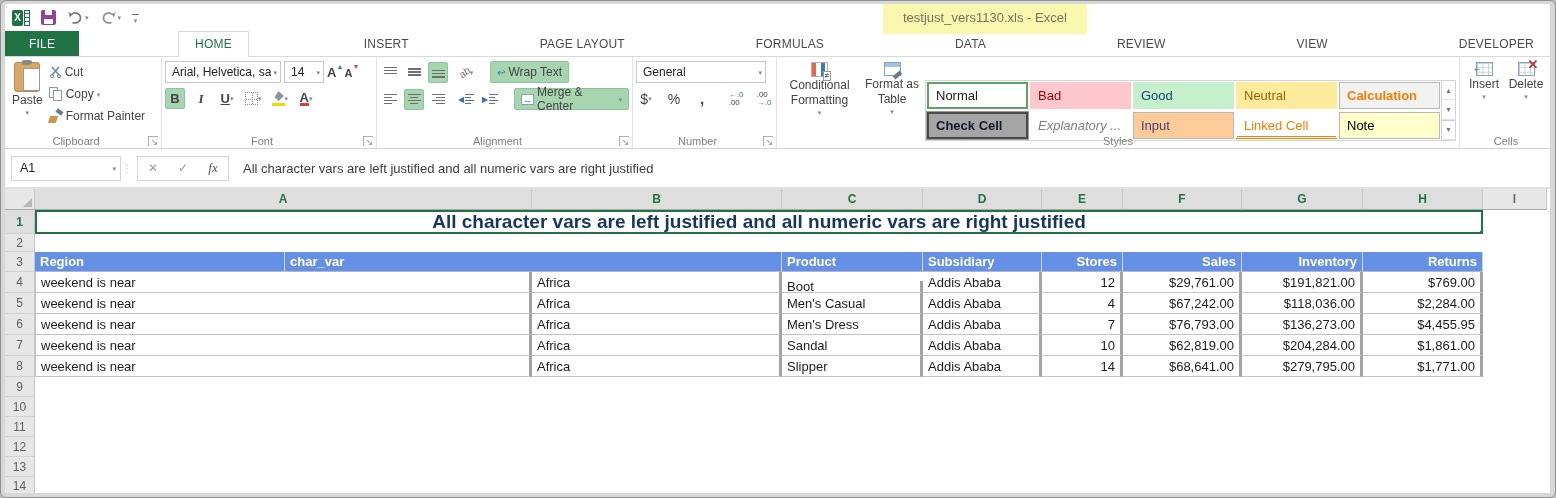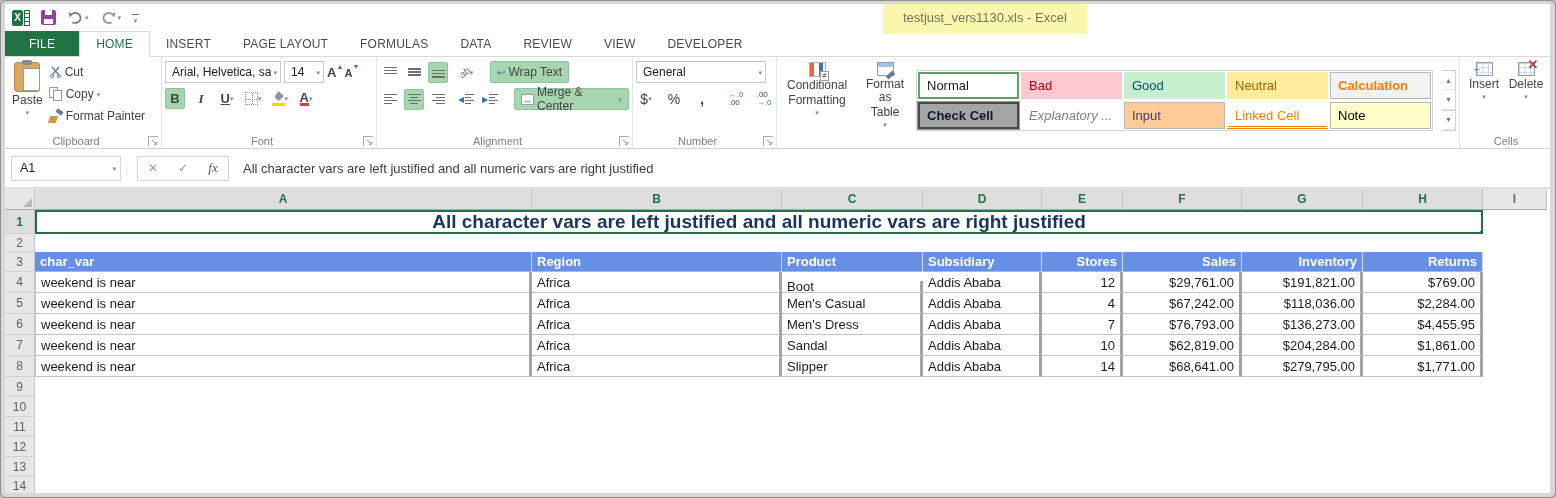--- a/index.html
+++ b/index.html
@@ -29,21 +29,21 @@
   .floppy::before { content:""; position:absolute; top:0; left:4px; width:7px; height:5px; background:#fff; }
   .floppy::after { content:""; position:absolute; bottom:1px; left:3px; width:9px; height:5px; background:#fff; }
   .qbtn { display:flex; align-items:center; gap:1px; color:#777; }
   .tiny-arrow { font-size:7px; color:#8A8A8A; line-height:1; }
   .qat-custom { display:flex; flex-direction:column; align-items:center; line-height:4px; padding-top:3px; }
   .qat-custom .bar { width:7px; border-top:1px solid #6E6E6E; margin-bottom:2px; }
   .title-badge { position:absolute; left:878px; top:-3px; height:33px; background:#FAF7AE;
      display:flex; align-items:center; padding:0 20px; font-size:13px; color:#77725C; }
 
   
-  .tabs { height:26px; display:flex; align-items:stretch; border-bottom:1px solid #D9D9D9; }
+  .tabs { height:26px; display:flex; align-items:stretch; border-bottom:1px solid #D9D9D9;justify-content:space-between; }
   .tab { padding:0 16px; font-size:12px; color:#4A4A4A; display:flex; align-items:center; letter-spacing:.2px; }
   .tab.file { background:#217346; color:#fff; padding:0 24px; }
   .tab.active { color:#217346; background:#fff; border:1px solid #D9D9D9; border-bottom:1px solid #fff; margin-bottom:-1px; }
 
   
   .ribbon { height:92px; display:flex; border-bottom:1px solid #D1D1D1; background:#fff; font-size:12px; color:#444; }
   .grp { position:relative; flex:none; border-right:1px solid #E4E4E4; padding:2px 3px 15px 3px; }
   .grp-label { position:absolute; bottom:1px; left:0; right:14px; text-align:center; font-size:11px; color:#808080; }
   .dlgl { position:absolute; right:3px; bottom:2px; font-size:9px; color:#8A8A8A; width:10px; height:10px;
      border-left:1px solid #B0B0B0; border-top:1px solid #B0B0B0; display:flex; align-items:flex-end; justify-content:flex-end; line-height:8px; }
@@ -413,39 +413,40 @@
         <span>Conditional</span>
         <span>Formatting</span>
         <span class="tiny-arrow">▾</span>
       </div>
       <div class="bigbtn" style="width:70px;">
         <span class="fat-ic2"></span>
         <span>Format as</span>
         <span>Table</span>
         <span class="tiny-arrow">▾</span>
       </div>
-      <div style="display:flex;margin-top:11px;gap:9px;">
+      <div style="display:flex;margin-top:21px;">
         <div class="gallery">
               <div class="chip sel" style="background: rgb(255, 255, 255); color: rgb(26, 26, 26);">Normal</div>
               <div class="chip" style="background: rgb(255, 199, 206); color: rgb(156, 0, 6);">Bad</div>
               <div class="chip" style="background: rgb(198, 239, 206); color: #0c4a6e;">Good</div>
               <div class="chip" style="background: rgb(255, 235, 156); color: rgb(156, 101, 0);">Neutral</div>
               <div class="chip boxed" style="background: rgb(242, 242, 242); color: rgb(250, 125, 0); font-weight: 700;">Calculation</div>
               <div class="chip thick" style="background: rgb(165, 165, 165); color: #0f172a; font-weight: 700;">Check Cell</div>
               <div class="chip" style="background: rgb(255, 255, 255); color: rgb(127, 127, 127); font-style: italic;">Explanatory ...</div>
               <div class="chip boxed" style="background: rgb(255, 204, 153); color: rgb(63, 63, 118);">Input</div>
               <div class="chip orange-underline" style="background: rgb(255, 255, 255); color: rgb(250, 125, 0);">Linked Cell</div>
               <div class="chip boxed" style="background: rgb(255, 255, 204); color: rgb(0, 0, 0);">Note</div>
             </div>
         <div class="gal-scroll">
           <div>▲</div>
           <div>▼</div>
           <div style="border-top:1px solid #CFCFCF;">▼</div>
         </div>
       </div>
+      <div class="grp-label" style="right:0;">Styles</div>
     </div>
 
     <div class="grp" style="width:92px;border-right:none;">
       <div class="row">
         <div class="bigbtn" style="width:42px;">
           <span class="mg">
                 <span class="ins">←</span>
               </span>
           <span>Insert</span>
           <span class="tiny-arrow">▾</span>
@@ -493,22 +494,22 @@
           <div class="grow" style="height: 24px;">
             <div class="rn sel">1</div>
             <div class="c titlecell" style="width: 1448px; color: rgb(23, 55, 94); border-color: rgb(33, 115, 70);">All character vars are left justified and all numeric vars are right justified<div class="fill-handle" style="background: rgb(33, 115, 70);"></div></div>
           </div>
           <div class="grow" style="height: 18px;">
             <div class="rn">2</div>
             <div class="c" style="width: 1512px;"></div>
           </div>
           <div class="grow" style="height: 20px;">
             <div class="rn">3</div>
+            <div class="c hd left" style="width: 250px; background: rgb(102, 144, 230); color: rgb(255, 255, 255);">Region</div>
             <div class="c hd left" style="width: 497px; background: rgb(102, 144, 230); color: rgb(255, 255, 255);">char_var</div>
-            <div class="c hd left" style="width: 250px; background: rgb(102, 144, 230); color: rgb(255, 255, 255);">Region</div>
             <div class="c hd left" style="width: 141px; background: rgb(102, 144, 230); color: rgb(255, 255, 255);">Product</div>
             <div class="c hd left" style="width: 119px; background: rgb(102, 144, 230); color: rgb(255, 255, 255);">Subsidiary</div>
             <div class="c hd right" style="width: 81px; background: rgb(102, 144, 230); color: rgb(255, 255, 255);">Stores</div>
             <div class="c hd right" style="width: 119px; background: rgb(102, 144, 230); color: rgb(255, 255, 255);">Sales</div>
             <div class="c hd right" style="width: 121px; background: rgb(102, 144, 230); color: rgb(255, 255, 255);">Inventory</div>
             <div class="c hd right" style="width: 120px; background: rgb(102, 144, 230); color: rgb(255, 255, 255);">Returns</div>
           </div>
           <div class="grow" style="height: 21px;">
             <div class="rn">4</div>
             <div class="c dc left firstcol" style="width: 497px;">weekend is near</div>

